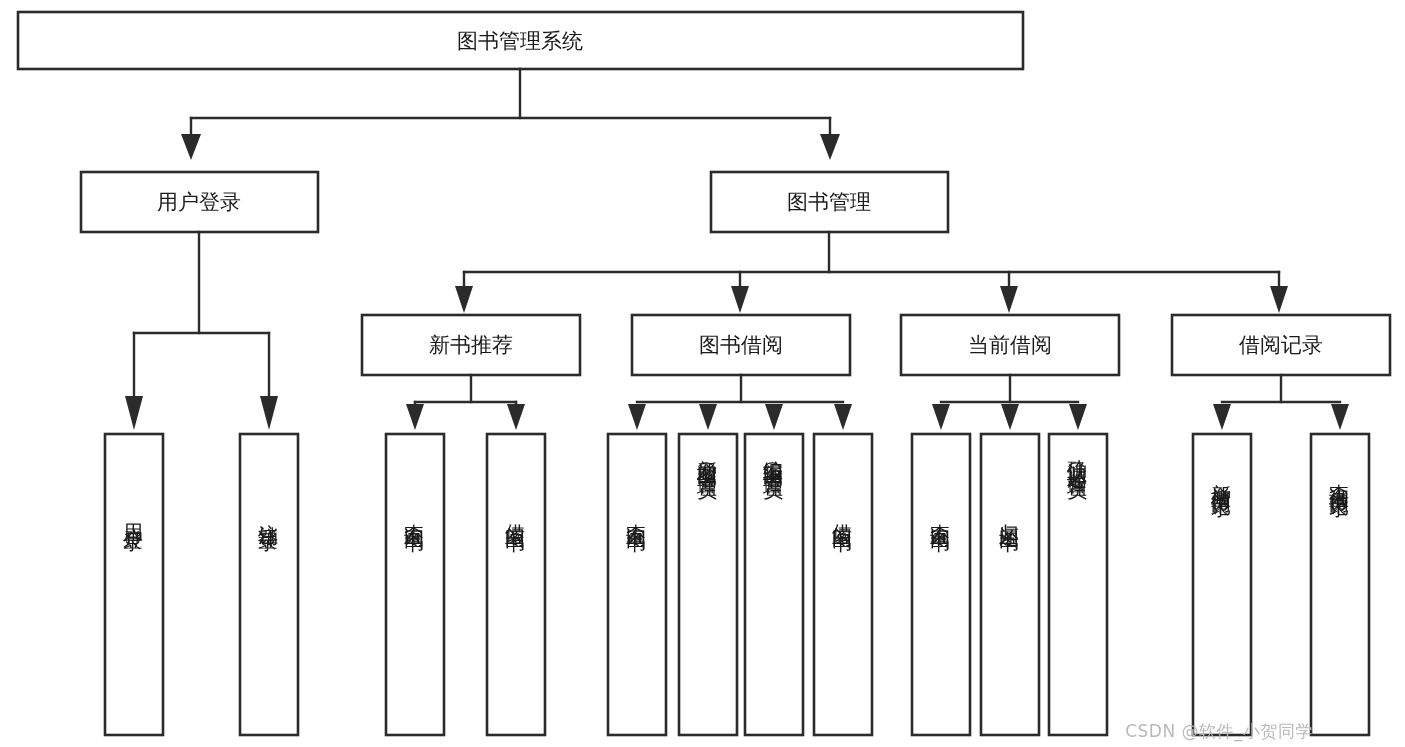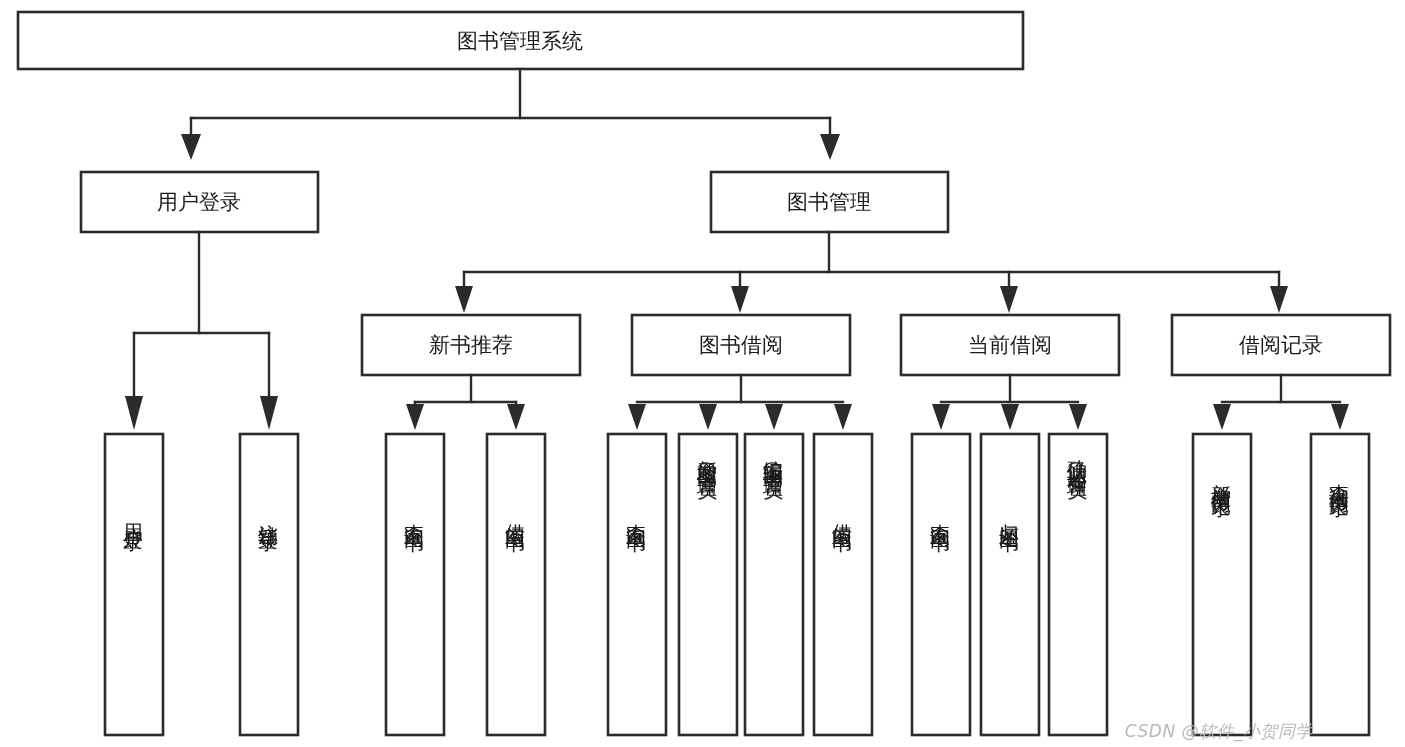--- a/index.html
+++ b/index.html
@@ -67,21 +67,20 @@
   }
   #watermark {
     position: absolute;
     right: 8px;
     bottom: 4px;
     font-family: "DejaVu Sans", "Liberation Sans", sans-serif;
     font-size: 17px;
     color: #b9b9b9;
     letter-spacing: 0.5px;
     white-space: nowrap;
-    font-style: italic;
   }
 </style>
 </head>
 <body>
 
 <div id="diagram-root">
 
   <svg id="tree-svg" viewBox="0 0 1405 747" xmlns="http://www.w3.org/2000/svg">
 
     <rect class="node-box" x="18" y="12" width="1005" height="57"></rect>

